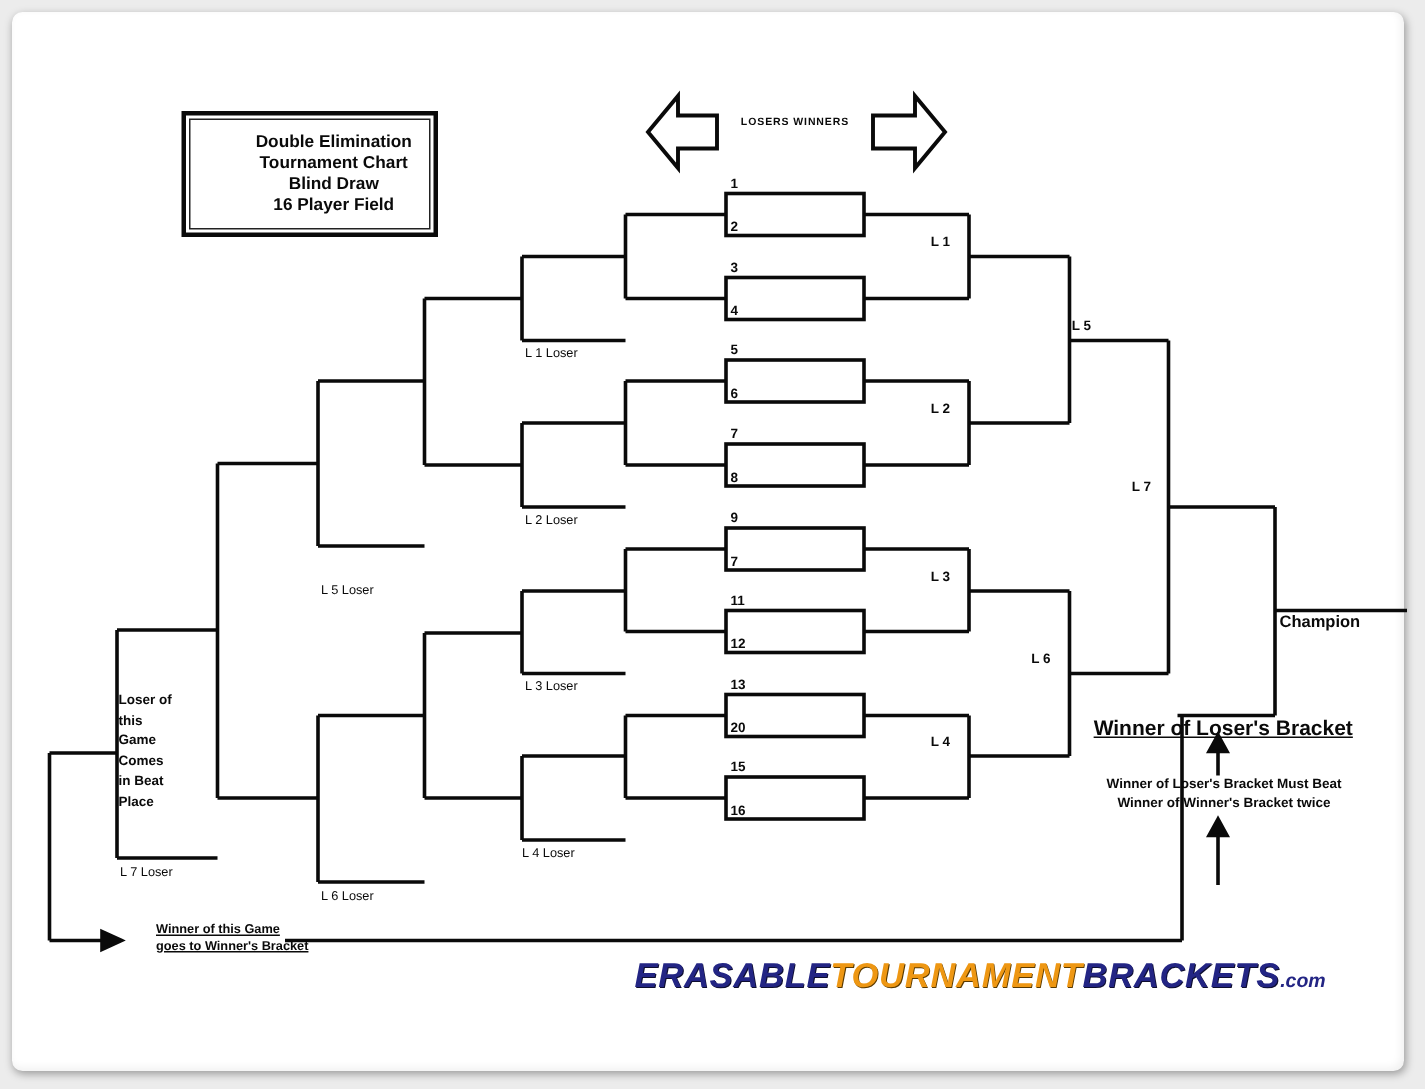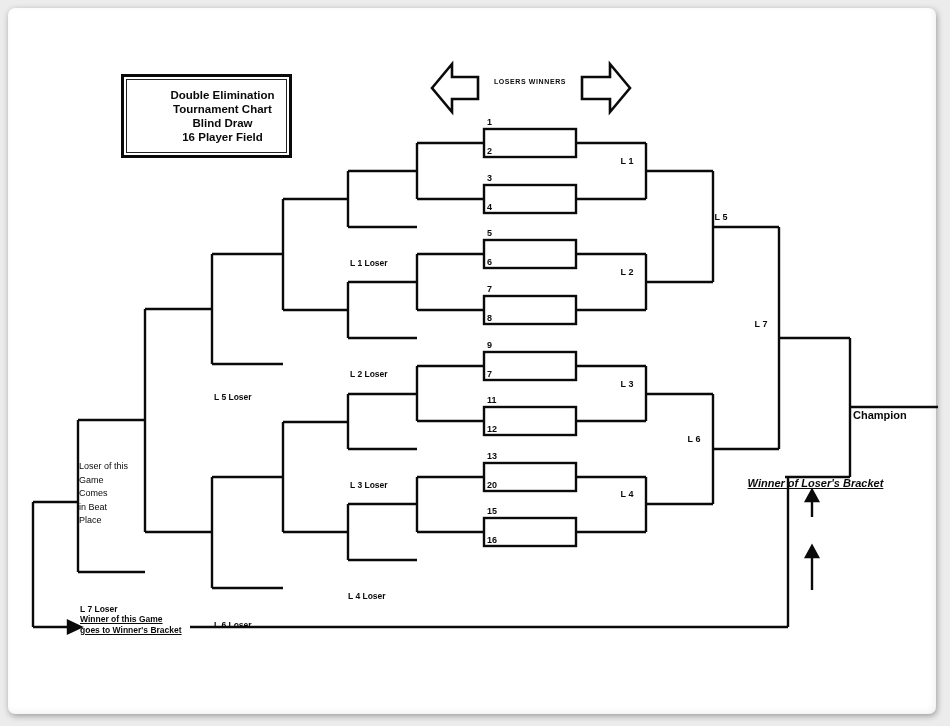--- a/index.html
+++ b/index.html
@@ -14,27 +14,27 @@
   #titlebox{left:121px;top:74px;width:171px;height:84px;border:3px solid #0a0a0a;box-sizing:border-box;}
   #titleinner{position:absolute;left:2px;top:2px;right:2px;bottom:2px;border:1px solid #222;
               display:flex;flex-direction:column;justify-content:center;text-align:center;padding-left:32px;}
   .titleline{font-weight:bold;font-size:11.5px;line-height:14px;}
   
   #toplegend{left:478px;top:78px;width:104px;text-align:center;font-weight:bold;font-size:7px;letter-spacing:.6px;}
   
   .num{position:absolute;left:487px;width:20px;font-weight:bold;font-size:9px;line-height:11px;}
   
   .glabel{position:absolute;width:30px;text-align:center;font-weight:bold;font-size:9px;line-height:11px;}
-  .dlabel{position:absolute;font-weight:bold;font-size:8.5px;line-height:10px;white-space:nowrap;margin-top:28px;}
+  .dlabel{position:absolute;font-weight:normal;font-size:8.5px;line-height:10px;white-space:nowrap;}
   
-  #thirdplace{left:79px;top:460px;width:52px;font-weight:normal;font-size:9px;line-height:13.5px;}
+  #thirdplace{left:79px;top:460px;width:52px;font-weight:bold;font-size:9px;line-height:13.5px;}
   #bottomnote{left:80px;top:614px;width:120px;font-weight:bold;font-size:8.5px;line-height:10.5px;}
-  #bottomnote div{text-decoration:underline;white-space:nowrap;}
-  #losersfinal{left:723px;top:477px;width:185px;text-align:center;font-weight:bold;font-size:11px;
-               text-decoration:underline;white-space:nowrap;font-style:italic;}
+  #bottomnote div{text-decoration:underline;white-space:nowrap;margin-left:24px;}
+  #losersfinal{left:723px;top:477px;width:185px;text-align:center;font-weight:bold;font-size:14px;
+               text-decoration:underline;white-space:nowrap;}
   #mustbeat{left:716px;top:516px;width:200px;text-align:center;font-weight:bold;font-size:9px;line-height:12.5px;}
   #champion{left:853px;top:409px;font-weight:bold;font-size:11px;text-align:center;}
   
   #branding{left:423px;top:638px;white-space:nowrap;font-style:italic;font-weight:bold;font-size:23px;
             letter-spacing:.5px;line-height:24px;}
   .brand-navy{color:#232584;text-shadow:.6px .8px 0 #0d0d2e;}
   .brand-orange{color:#EE9713;text-shadow:.6px .8px 0 #5a3a00;}
   .brand-suffix{color:#232584;font-size:13px;letter-spacing:0;}
 </style>
 </head>
@@ -132,34 +132,41 @@
     <span class="glabel" style="left:612px;top:379px">L 3</span>
     <span class="glabel" style="left:612px;top:489px">L 4</span>
     <span class="glabel" style="left:706px;top:212px">L 5</span>
     <span class="glabel" style="left:679px;top:434px">L 6</span>
     <span class="glabel" style="left:746px;top:319px">L 7</span>
 
     <span class="dlabel" style="left:350px;top:230px">L 1 Loser</span>
     <span class="dlabel" style="left:350px;top:341px">L 2 Loser</span>
     <span class="dlabel" style="left:350px;top:452px">L 3 Loser</span>
     <span class="dlabel" style="left:348px;top:563px">L 4 Loser</span>
-    <span class="dlabel" style="left:214px;top:364px">L 5 Loser</span>
+    <span class="dlabel" style="left:214px;top:388px">L 5 Loser</span>
     <span class="dlabel" style="left:214px;top:592px">L 6 Loser</span>
     <span class="dlabel" style="left:80px;top:576px">L 7 Loser</span>
 
     <div class="abs" id="thirdplace">
       <div>Loser of this</div>
       <div>Game Comes</div>
       <div>in Beat Place</div>
     </div>
 
     <div class="abs" id="bottomnote">
       <div>Winner of this Game</div>
       <div>goes to Winner's Bracket</div>
     </div>
 
     <div class="abs" id="losersfinal">Winner of Loser's Bracket</div>
+    <div class="abs" id="mustbeat">
+      <div>Winner of Loser's Bracket Must Beat</div>
+      <div>Winner of Winner's Bracket twice</div>
+    </div>
 
     <div class="abs" id="champion">Champion</div>
 
+    <div class="abs" id="branding">
+      <span class="brand-navy">ERASABLE</span><span class="brand-orange">TOURNAMENT</span><span class="brand-navy">BRACKETS</span><span class="brand-suffix">.com</span>
+    </div>
 
   </div>
 </div>
 
 </body></html>

